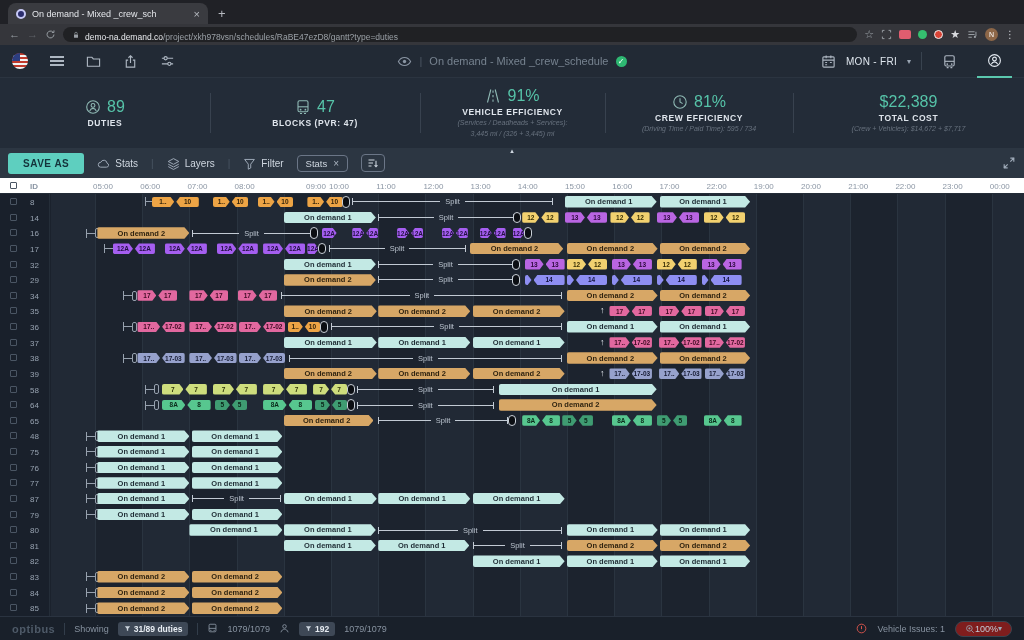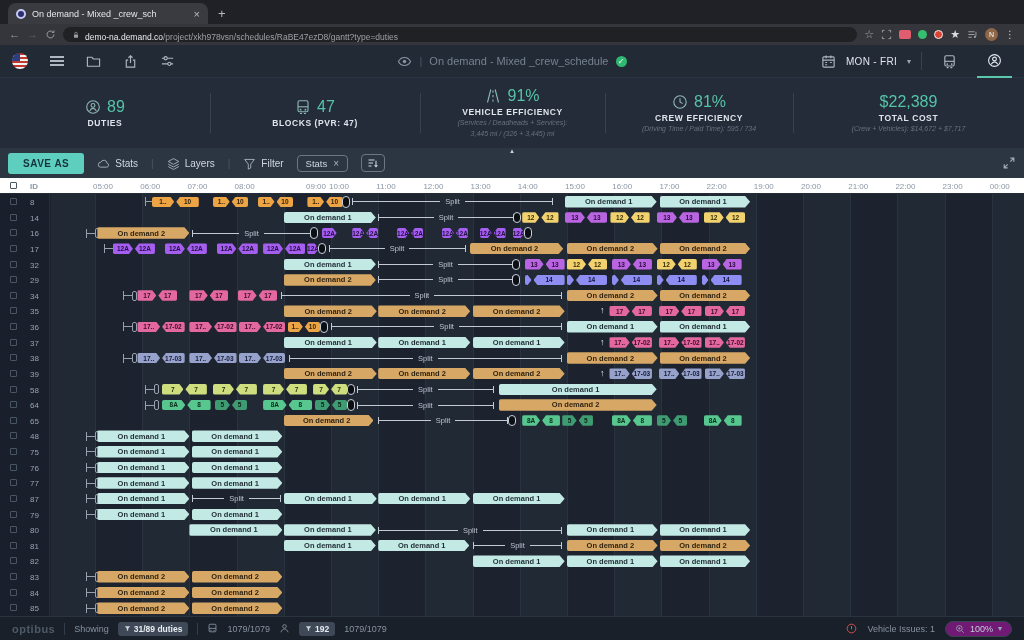--- a/index.html
+++ b/index.html
@@ -101,21 +101,21 @@
   
   .statusbar { height:24px; background:#19202a; border-top:1px solid #2a3340; display:flex; align-items:center; gap:9px; padding:0 12px; }
   .sblogo { color:#4e5a68; font-size:11px; font-weight:bold; letter-spacing:.5px; }
   .sbsep { width:1px; height:12px; background:#323d4a; }
   .sbtext { color:#8792a0; font-size:9px; }
   .sbbadge { background:#3e4856; border-radius:3px; color:#e7ecf2; font-size:8.5px; font-weight:bold; padding:2px 6px; display:flex; align-items:center; gap:3px; }
   .sbbadge .ic { width:7px; height:7px; color:#cdd5de; }
   .sbicon { width:11px; height:11px; color:#8792a0; }
   .sbright { margin-left:auto; display:flex; align-items:center; gap:10px; }
   .warnic { width:11px; height:11px; color:#e2574d; }
-  .zoompill { display:flex; align-items:center; gap:5px; background:#701a75; border:1px solid #39434f; border-radius:11px; padding:2px 9px; color:#c3ccd6; font-size:9px; }
+  .zoompill { display:flex; align-items:center; background:#7f1d1d; border:1px solid #39434f; border-radius:11px; padding:2px 9px; color:#c3ccd6; font-size:9px; }
   .zoompill .ic { width:10px; height:10px; color:#9aa5b2; }
 </style>
 </head>
 <body>
 
 <div class="screen">
 
   <div class="tabstrip">
     <div class="tab">
       <span class="favicon"></span>

